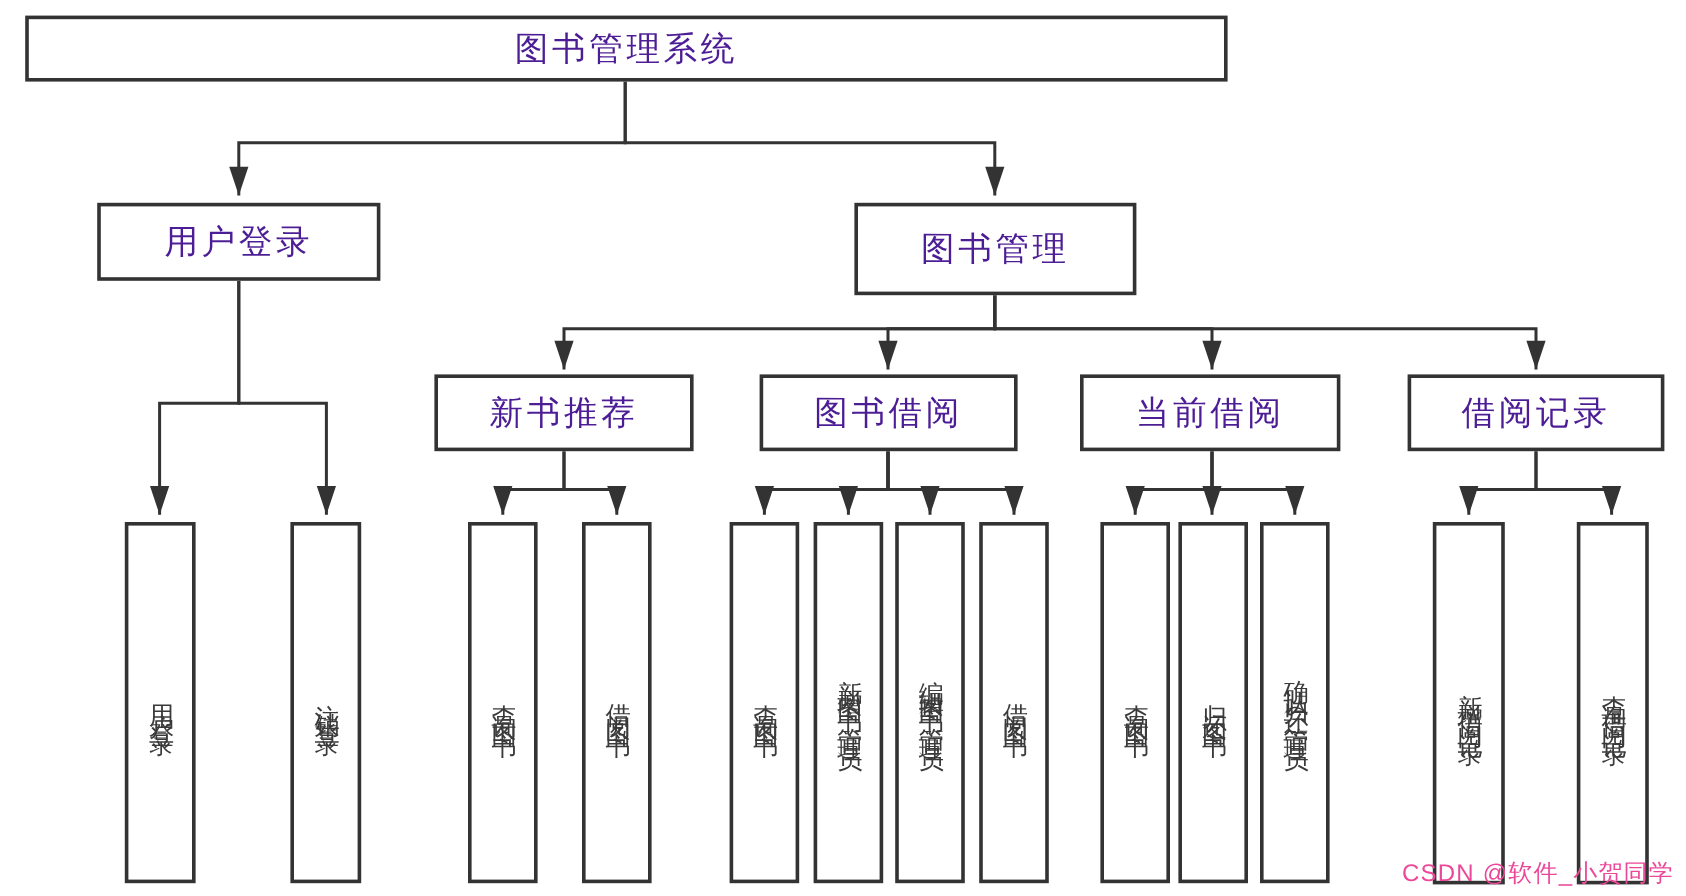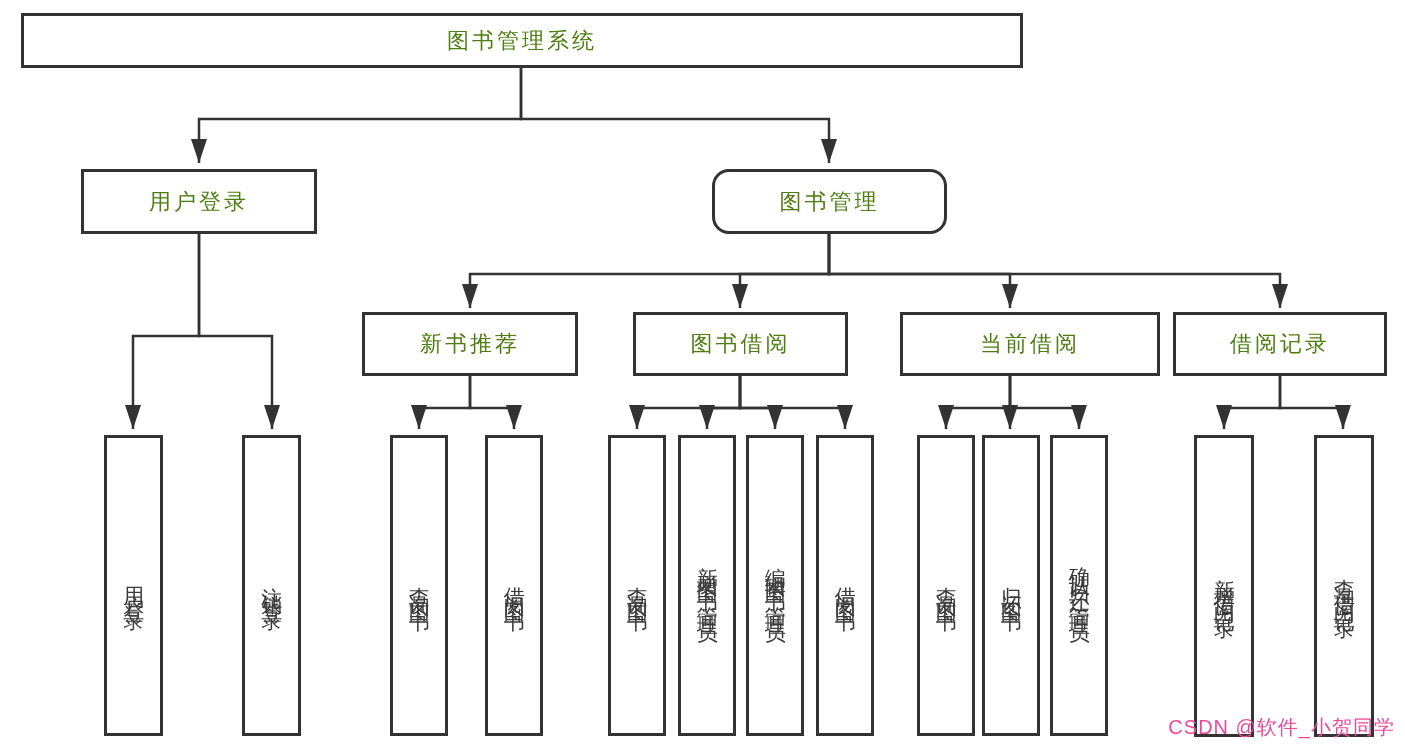--- a/index.html
+++ b/index.html
@@ -20,24 +20,24 @@
     position: absolute;
     box-sizing: border-box;
     background: #ffffff;
     border: 3px solid #333333;
     display: flex;
     align-items: center;
     justify-content: center;
     color: #3a3a3a;
   }
   .hbox span {
-    font-size: 22px;
+    font-size: 28px;
     letter-spacing: 3px;
     white-space: nowrap;
-    color: #4d7c0f;
+    color: #4c1d95;
   }
   .vbox span {
     writing-mode: vertical-rl;
     text-orientation: mixed;
     font-size: 21px;
     letter-spacing: 8px;
     line-height: 1.25;
     color: #3a3a3a;
   }
   #watermark {
@@ -92,31 +92,31 @@
     </g>
   </svg>
 
   <div class="box hbox" style="left:21px; top:13px; width:1002px; height:55px;">
     <span>图书管理系统</span>
   </div>
 
   <div class="box hbox" style="left:81px; top:169px; width:236px; height:65px;">
     <span>用户登录</span>
   </div>
-  <div class="box hbox" style="left:712px; top:169px; width:235px; height:65px;border-radius:17px;">
+  <div class="box hbox" style="left:712px; top:169px; width:235px; height:77px;">
     <span>图书管理</span>
   </div>
 
   <div class="box hbox" style="left:633px; top:312px; width:215px; height:64px;">
     <span>图书借阅</span>
   </div>
   <div class="box hbox" style="left:362px; top:312px; width:216px; height:64px;">
     <span>新书推荐</span>
   </div>
-  <div class="box hbox" style="left:900px; top:312px; width:260px; height:64px;">
+  <div class="box hbox" style="left:900px; top:312px; width:217px; height:64px;">
     <span>当前借阅</span>
   </div>
   <div class="box hbox" style="left:1173px; top:312px; width:214px; height:64px;">
     <span>借阅记录</span>
   </div>
 
   <div class="box vbox" style="left:104px; top:435px; width:59px; height:301px;">
     <span>用户登录</span>
   </div>
   <div class="box vbox" style="left:242px; top:435px; width:59px; height:301px;">

